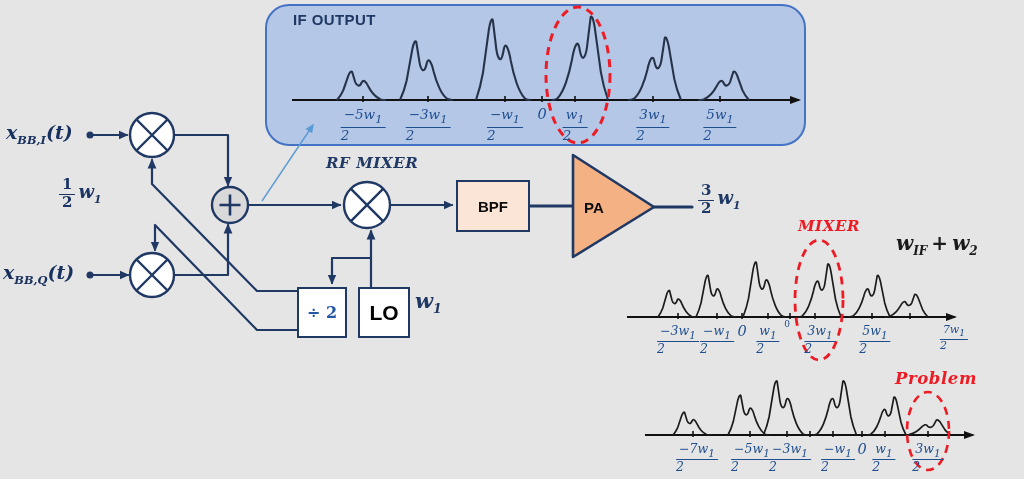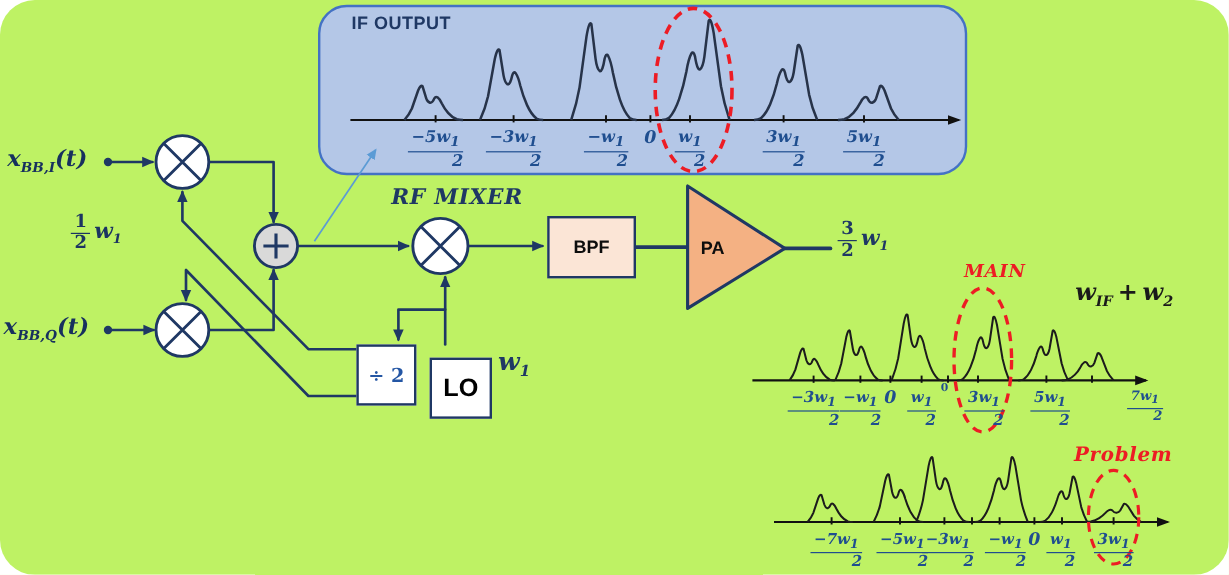--- a/index.html
+++ b/index.html
@@ -1,49 +1,49 @@
 <!DOCTYPE html>
 <html><head>
 <meta charset="utf-8">
 <style>
   html,body{margin:0;padding:0;background:#fff;}
-  .stage{position:relative;width:1024px;height:479px;background:#bef264;overflow:hidden;
-         font-family:"Liberation Sans",sans-serif;border-radius:29px;}
+  .stage{position:relative;width:1024px;height:479px;background:#e5e5e5;overflow:hidden;
+         font-family:"Liberation Sans",sans-serif;}
   .abs{position:absolute;}
   
   .if-panel{position:absolute;left:265px;top:4px;width:541px;height:142px;border-radius:24px;
             background:#b4c7e7;border:2.5px solid #4472c4;box-sizing:border-box;}
   .if-title{position:absolute;left:293px;top:11px;font-weight:bold;font-size:15px;color:#1f3864;
             letter-spacing:.4px;}
   
   .math{font-family:"DejaVu Serif",serif;font-style:italic;font-weight:bold;}
   .math sub{font-size:60%;font-style:italic;margin-top:43px;}
   .inlabel{font-size:19px;color:#17305e;}
-  .rfmixer-label{font-size:18px;color:#1f3864;letter-spacing:.6px;}
+  .rfmixer-label{font-size:15px;color:#1f3864;letter-spacing:.6px;}
   .wif{font-size:20px;color:#1a1a1a;font-weight:600;}
   .wif .op{padding:0 4px;font-style:normal;}
   .red-note{color:#ed1c24;letter-spacing:.6px;transform:translateX(-50%);}
   
   .block{position:absolute;display:flex;align-items:center;justify-content:center;
          border:2.5px solid #1f3864;background:#fff;box-sizing:border-box;}
   .bpf{left:456px;top:180px;width:74px;height:52px;background:#fbe5d6;}
   .bpf span{font-weight:bold;font-size:15px;color:#0d0d0d;}
-  .lo{left:358px;top:298px;width:52px;height:51px;}
+  .lo{left:358px;top:287px;width:52px;height:51px;}
   .lo span{font-size:21px;font-weight:600;color:#000;}
   .div2{left:297px;top:287px;width:50px;height:51px;}
   .div2 span{font-family:"DejaVu Serif",serif;font-weight:600;font-size:16px;color:#2456a4;}
   .pa-label{left:584px;top:199px;font-weight:bold;font-size:15px;color:#0d0d0d;}
   
   .fracline{display:flex;align-items:center;font-family:"DejaVu Serif",serif;font-weight:bold;}
   .frac{display:inline-flex;flex-direction:column;text-align:center;line-height:1.05;}
   .fnum{border-bottom:1.7px solid currentColor;padding:0 3px 1px;}
   .ftail{font-style:italic;margin-left:3px;}
   
-  .freq{position:absolute;transform:translateX(-50%);text-align:right;line-height:1.05;
-        font-family:"DejaVu Serif",serif;font-weight:bold;font-style:italic;}
+  .freq{position:absolute;transform:translateX(-50%);text-align:left;line-height:1.05;
+        font-family:"DejaVu Serif",serif;font-weight:normal;font-style:italic;}
   .freq .num{display:block;border-bottom:1.6px solid currentColor;padding:0 3px 1px;}
   .freq .den{display:block;}
   svg{position:absolute;left:0;top:0;}
 </style>
 </head>
 <body>
 
 <div class="stage">
 
   <div class="if-panel"></div>
@@ -190,21 +190,21 @@
   </div>
 
   <div class="abs fracline" style="left:698px;top:183px;color:#1f3864;font-size:15px;">
     <span class="frac">
         <span class="fnum">3</span>
         <span class="fden">2</span>
       </span>
     <span class="ftail" style="font-size:18px;"><span>w</span><sub style="font-size:60%;">1</sub></span>
   </div>
 
-  <div class="abs math red-note" style="left:829px;top:217px;font-size:15px;">MAIN</div>
+  <div class="abs math red-note" style="left:829px;top:217px;font-size:15px;">MIXER</div>
   <div class="abs math red-note" style="left:936px;top:369px;font-size:16.5px;">Problem</div>
 
   <div class="abs math wif" style="left:896px;top:231px;">
     <span>w</span><sub>IF</sub><span class="op">+</span><span>w</span><sub>2</sub>
   </div>
 
 <div class="freq" style="left: 363px; color: rgb(31, 78, 143); font-size: 13.5px; top: 107px;">
       <span class="num"><span>−5w</span><sub>1</sub></span>
       <span class="den">2</span>
     </div>

